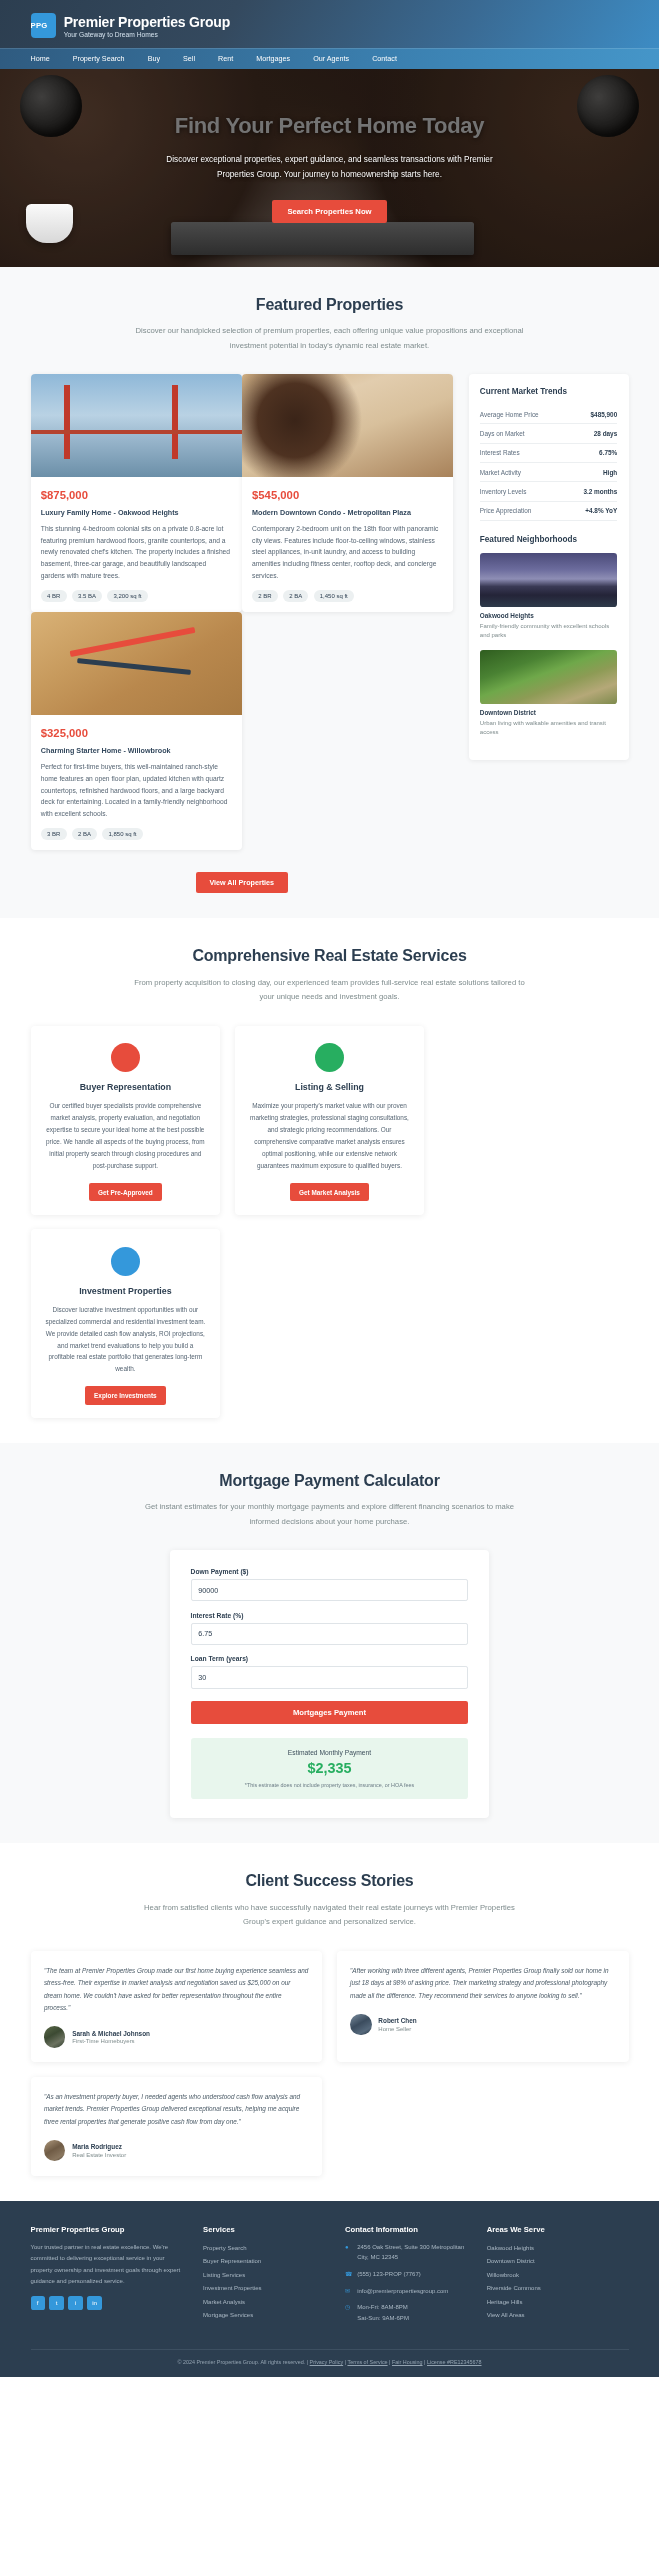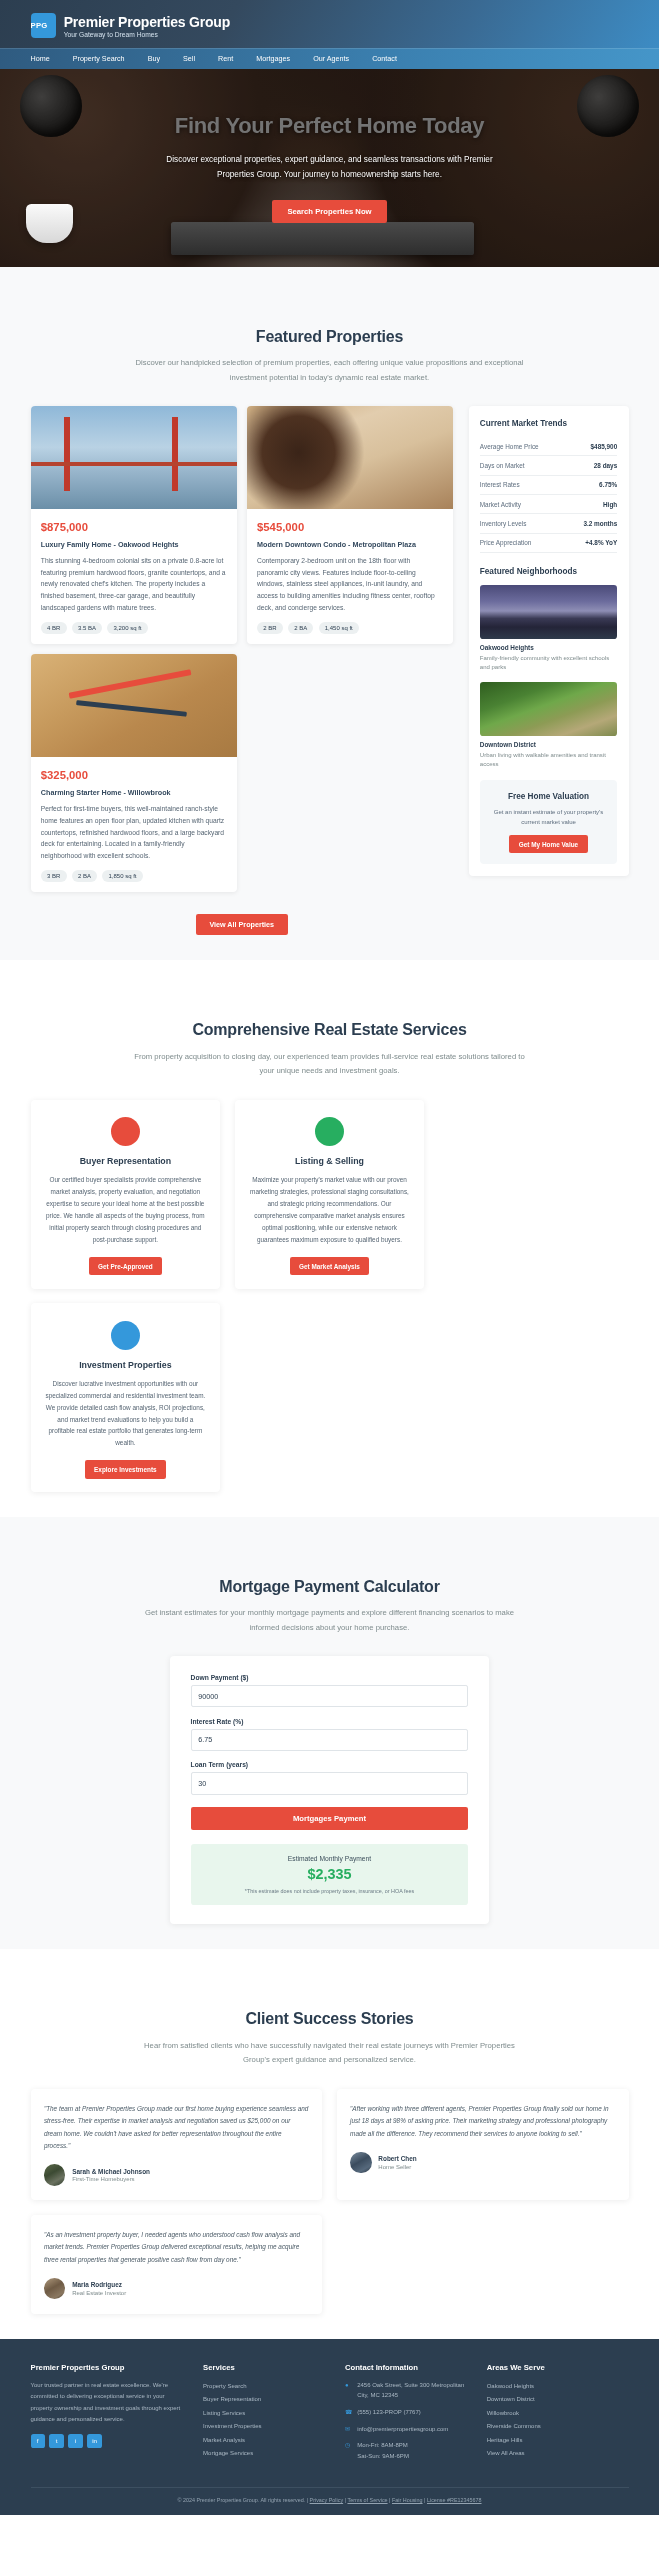--- a/index.html
+++ b/index.html
@@ -78,29 +78,29 @@
   .btn-primary {
     display:inline-block; background: #e74c3c; color:#fff; border:none;
     padding: 7.2px 15.5px; font-size: 7.7px; font-weight: bold; border-radius: 2.1px;
     cursor:pointer; font-family: inherit;
   }
 
   
   .page-bg { background:#f8f9fa; }
   .container { width: 598px; margin: 0 auto; }
   .section-pad { padding: 29px 0 25px 0; }
-  .section-title { font-size: 16px; font-weight:bold; text-align:center; color:#2c3e50; letter-spacing:-0.2px;margin-top:32px;}
+  .section-title { font-size: 16px; font-weight:bold; text-align:center; color:#2c3e50; letter-spacing:-0.2px;}
   .section-sub {
     text-align:center; color:#7f8c8d; font-size:7.7px; line-height:1.9;
     width: 392px; margin: 10.3px auto 0 auto;
   }
 
   .featured-wrap { display:flex; gap: 15.5px; align-items: flex-start; margin-top: 20.6px; }
   .properties-col { flex: 1 1 auto; }
-  .properties-grid { display:grid; grid-template-columns: 1fr 1fr; gap: 10px; }
+  .properties-grid { display:grid; grid-template-columns: 1fr 1fr; gap: 0; }
   .property-card {
     background:#fff; border-radius:4.1px; overflow:hidden;
     box-shadow: 0 1px 5.2px rgba(0,0,0,.08);
   }
   .prop-img { height: 103px; background-size: cover; background-position: center; }
   .prop-img.bridge {
     background:
       linear-gradient(180deg,#8fb8d8 0%, #b9d2e4 40%, #9ab7cd 62%, #6b8fa8 100%);
     position:relative;
   }
@@ -384,25 +384,20 @@
                 <div class="nb-img oak"></div>
                 <div class="nb-name">Oakwood Heights</div>
                 <div class="nb-desc">Family-friendly community with excellent schools and parks</div>
               </div>
               <div class="nb-item">
                 <div class="nb-img down"></div>
                 <div class="nb-name">Downtown District</div>
                 <div class="nb-desc">Urban living with walkable amenities and transit access</div>
               </div>
             </div>
-          <div class="valuation-box">
-            <div class="side-h">Free Home Valuation</div>
-            <div class="valuation-desc">Get an instant estimate of your property's current market value</div>
-            <button class="btn-valuation">Get My Home Value</button>
-          </div>
         </div>
       </aside>
     </div>
   </div>
 </section>
 
 <section class="services-section section-pad">
   <div class="container">
     <h2 class="section-title">Comprehensive Real Estate Services</h2>
     <p class="section-sub">From property acquisition to closing day, our experienced team provides full-service real estate solutions tailored to your unique needs and investment goals.</p>

